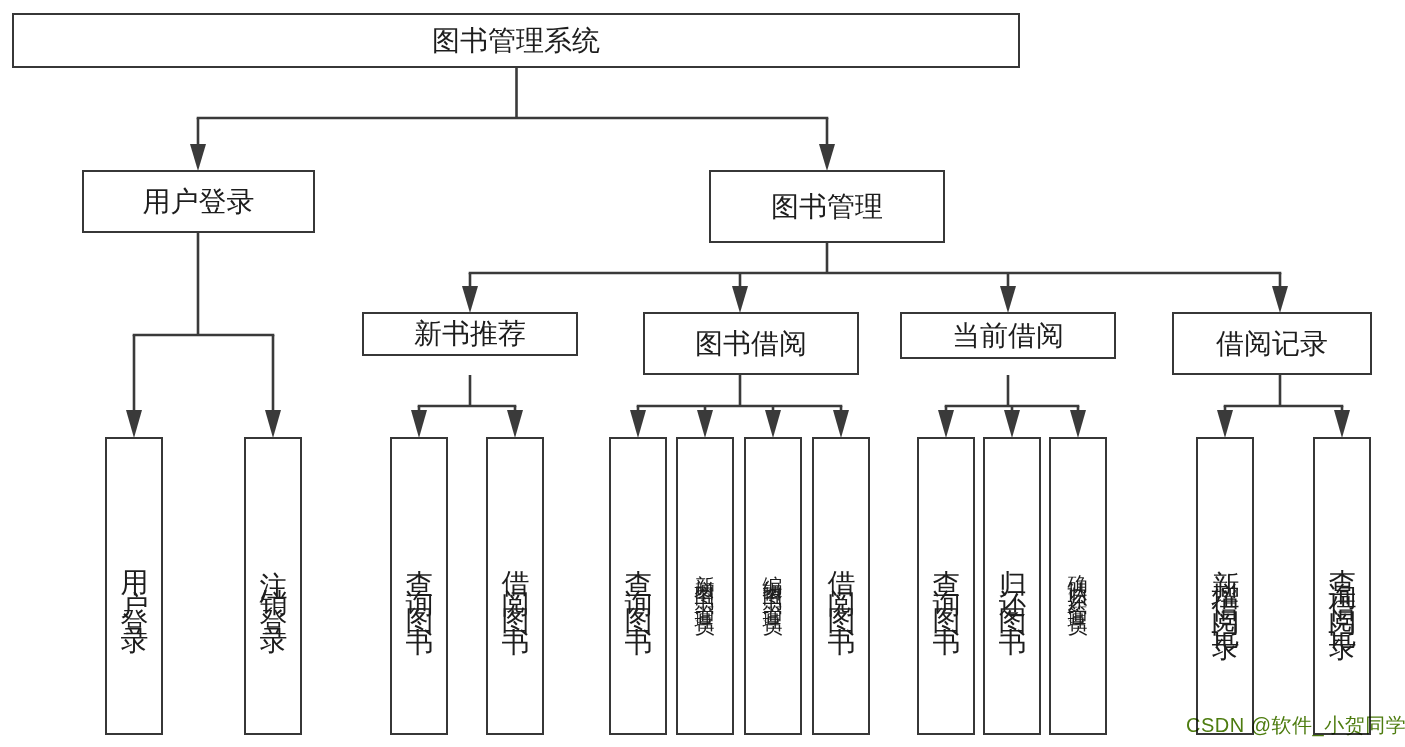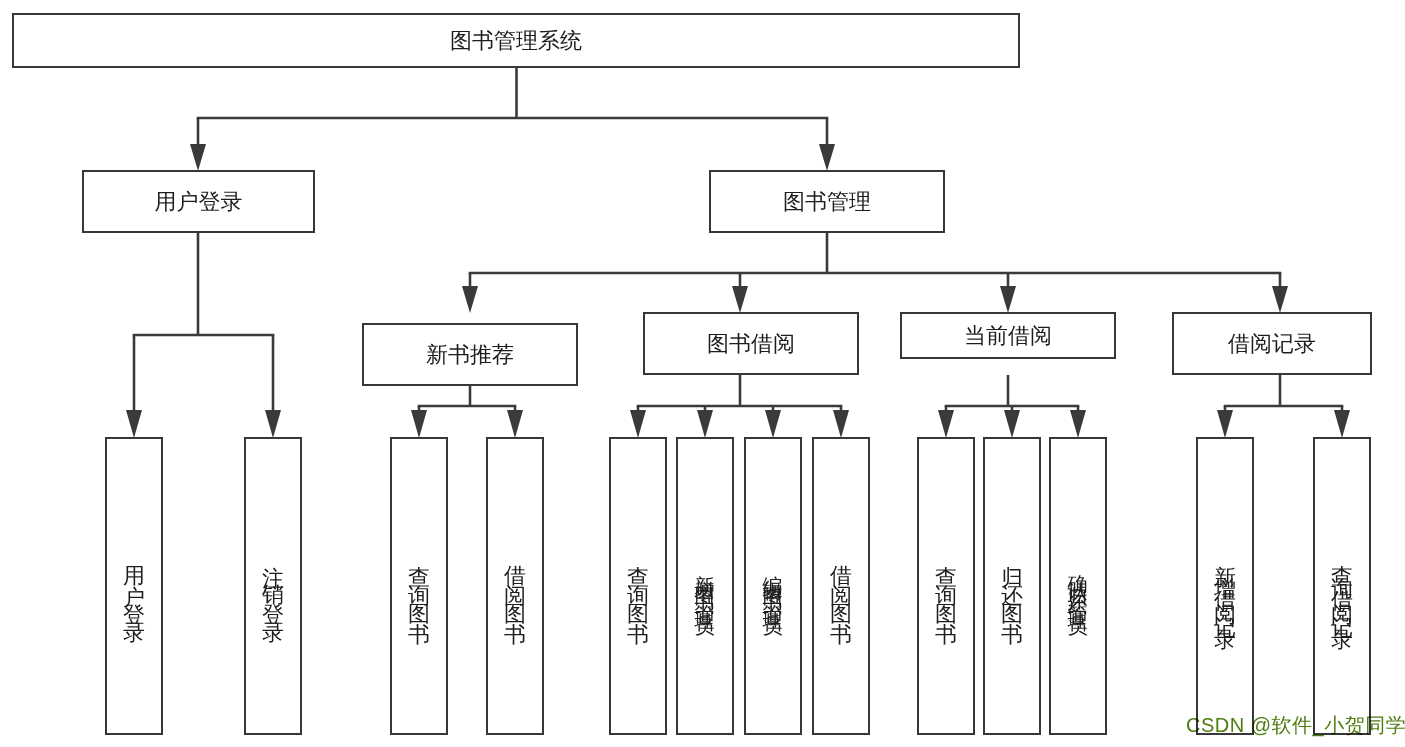--- a/index.html
+++ b/index.html
@@ -19,21 +19,21 @@
   }
   .node {
     position: absolute;
     box-sizing: border-box;
     background: #ffffff;
     border: 2.5px solid #373737;
     color: #1d1d1d;
     display: flex;
     align-items: center;
     justify-content: center;
-    font-size: 22px;
+    font-size: 28px;
     z-index: 2;
     text-align: center;
   }
   .node.root { border-width: 2px; }
   .leaf {
     writing-mode: vertical-rl;
     text-orientation: mixed;
     line-height: 1;
   }
   .leaf.v4 { letter-spacing: 19px; }
@@ -118,23 +118,23 @@
       <polygon points="1004,410 1020,410 1012,438"></polygon>
       <polygon points="1070,410 1086,410 1078,438"></polygon>
       <polygon points="1217,410 1233,410 1225,438"></polygon>
       <polygon points="1334,410 1350,410 1342,438"></polygon>
     </g>
   </svg>
 
   <div class="node root" style="left:12px; top:13px; width:1008px; height:55px;">图书管理系统</div>
 
   <div class="node" style="left:82px; top:170px; width:233px; height:63px;">用户登录</div>
-  <div class="node" style="left:709px; top:170px; width:236px; height:63px;">图书管理</div>
+  <div class="node" style="left:709px; top:170px; width:236px; height:73px;">图书管理</div>
 
-  <div class="node" style="left:362px; top:323px; width:216px; height:63px;">新书推荐</div>
+  <div class="node" style="left:362px; top:312px; width:216px; height:44px;">新书推荐</div>
   <div class="node" style="left:632px; top:312px; width:216px; height:63px;margin-left:11px;">图书借阅</div>
   <div class="node" style="left:900px; top:312px; width:216px; height:47px;">当前借阅</div>
   <div class="node" style="left:1172px; top:312px; width:200px; height:63px;">借阅记录</div>
 
   <div class="node leaf v4" style="left:105px; top:437px; width:58px; height:298px;">用户登录</div>
   <div class="node leaf v4" style="left:244px; top:437px; width:58px; height:298px;">注销登录</div>
 
   <div class="node leaf v4" style="left:390px; top:437px; width:58px; height:298px;">查询图书</div>
   <div class="node leaf v4" style="left:486px; top:437px; width:58px; height:298px;">借阅图书</div>
 

